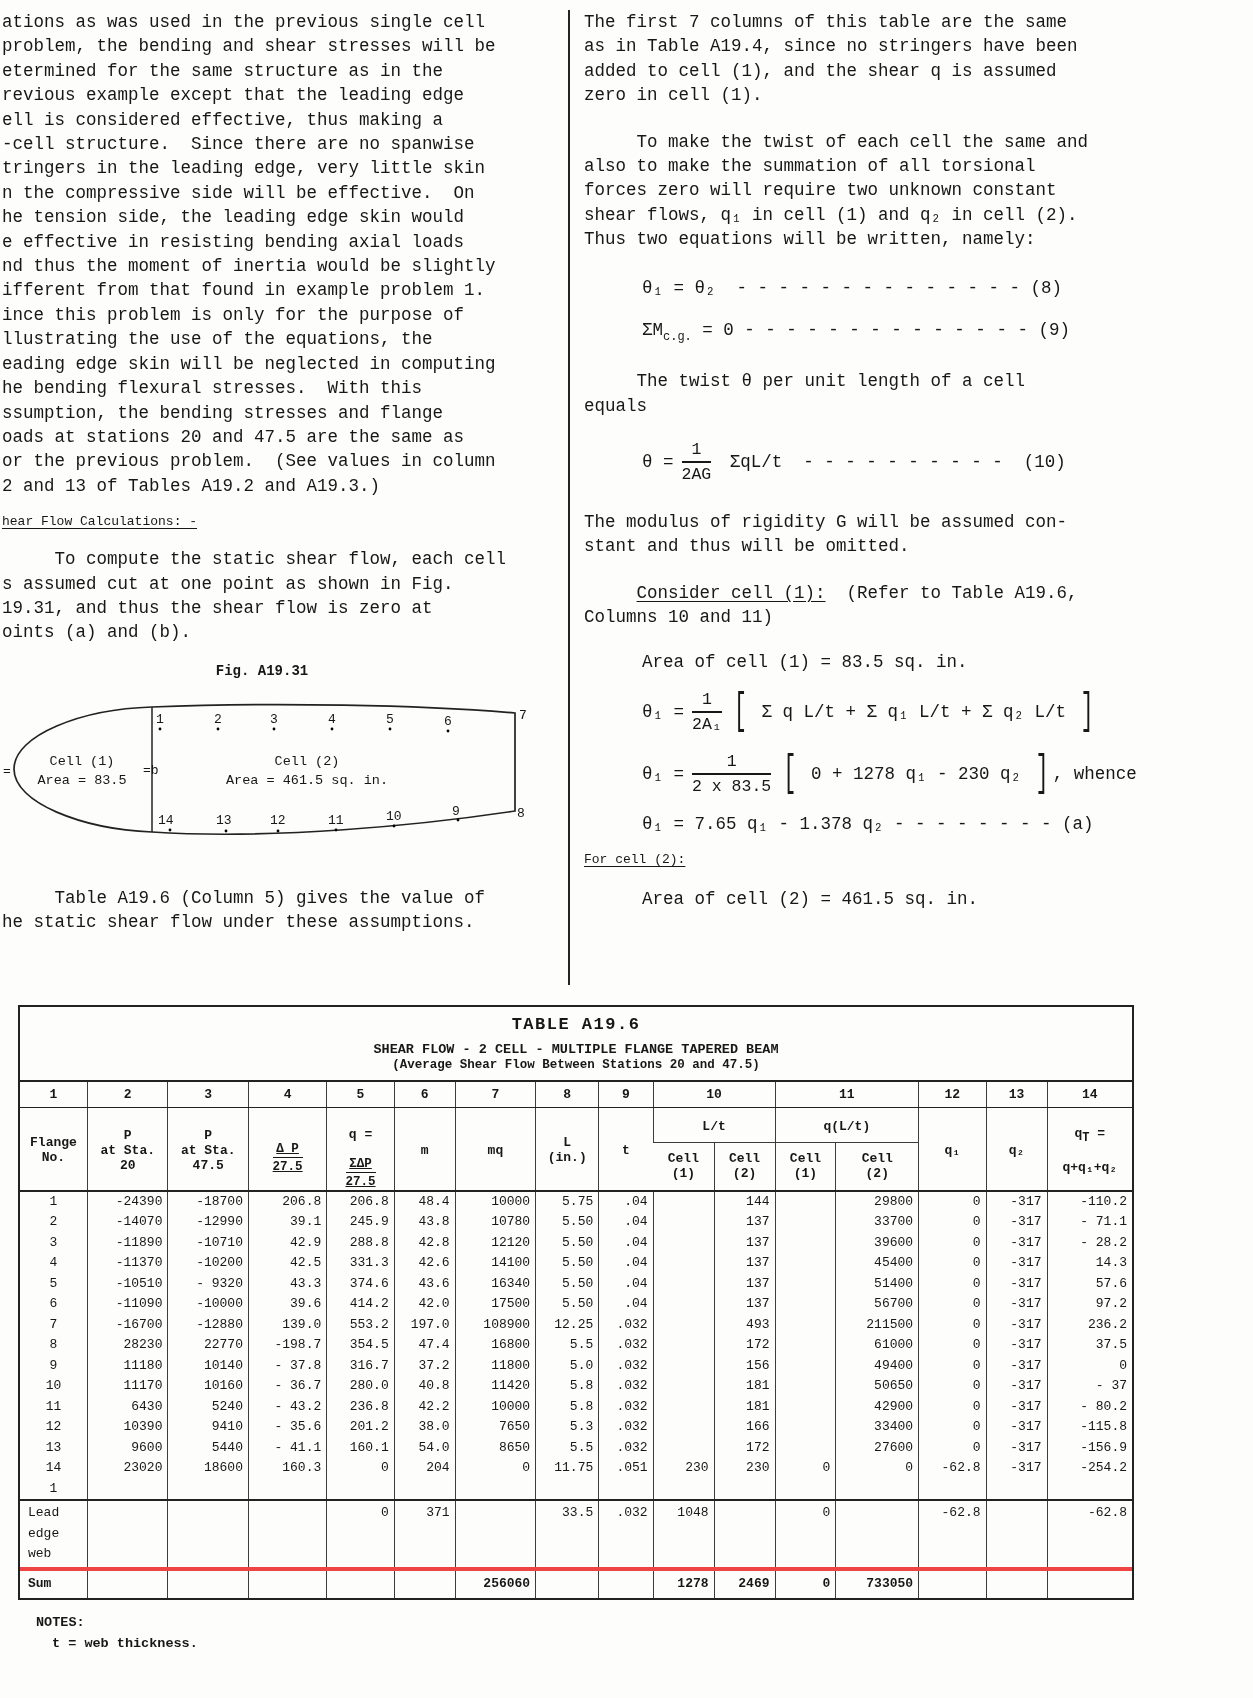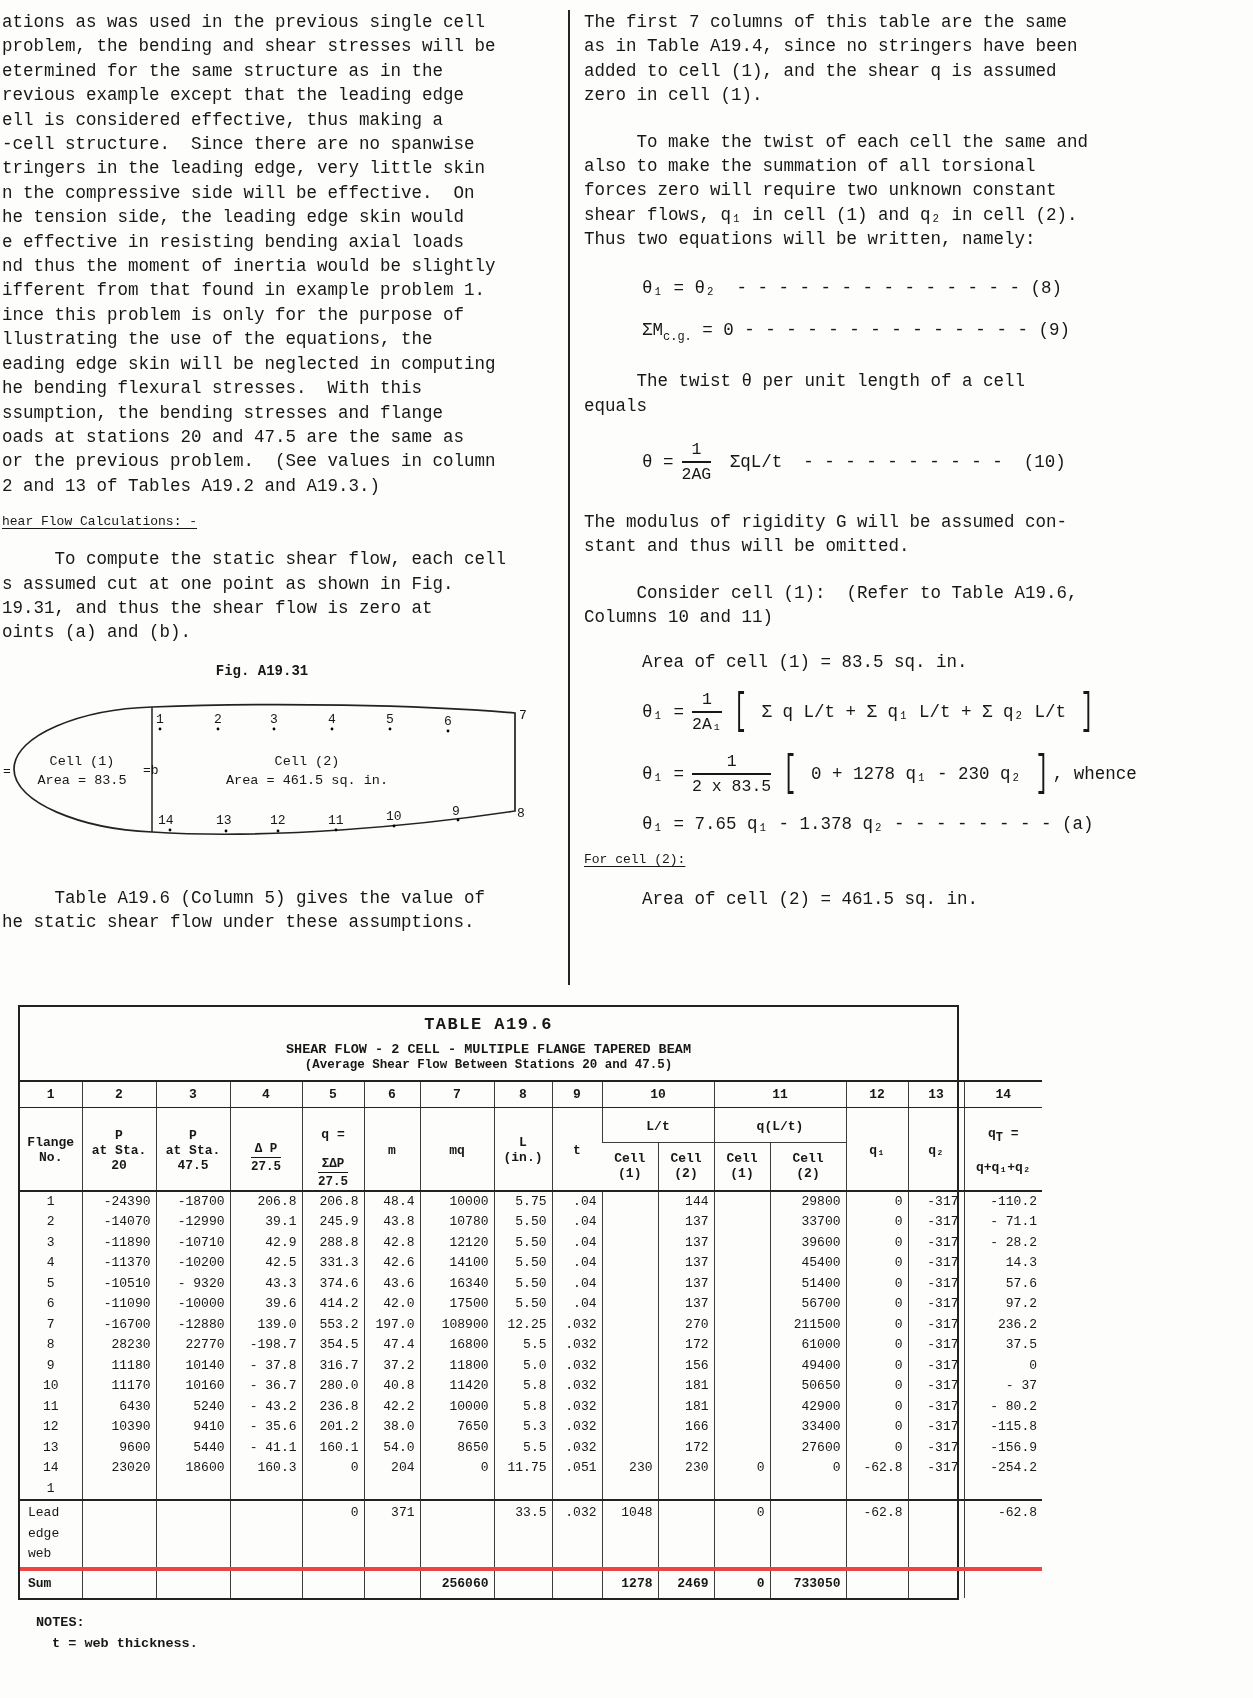--- a/index.html
+++ b/index.html
@@ -24,37 +24,37 @@
   svg text { font-size:13px; fill:#171716; }
   svg .celltxt { font-size:13.5px; }
 
   .eq { display:flex; align-items:center; white-space:pre; font-size:17.5px; margin-left:58px; }
   .eq-plain { white-space:pre; font-size:17.5px; margin-left:58px; }
   .frac { display:inline-block; text-align:center; vertical-align:middle; margin:0 8px; font-size:16.5px; }
   .frac .fnum { display:block; border-bottom:2px solid #171716; padding:0 4px 2px; }
   .frac .fden { display:block; padding-top:2px; }
   .bigbr { display:inline-block; transform:scaleY(2.0); font-size:22px; margin:0 4px; font-weight:400; }
   sub.small { font-size:12px; }
-  .ul { text-underline-offset:3px; }
+  .ul { text-decoration:underline; text-underline-offset:3px; }
 
   
-  .table-box { margin:20px 10px 0 16px; width:941px; border:2px solid #222; box-sizing:border-box; padding-top:8px; background:#fdfdfb; }
+  .table-box { margin:20px 10px 0 16px; width:1116px; border:2px solid #222; box-sizing:border-box; padding-top:8px; background:#fdfdfb; }
   .t-title { text-align:center; font-weight:bold; font-size:17px; letter-spacing:1.5px; }
   .t-sub { text-align:center; font-weight:bold; font-size:13.5px; margin-top:8px; }
   .t-sub2 { text-align:center; font-weight:bold; font-size:12.5px; margin-top:1px; }
   table.data { border-collapse:collapse; table-layout:fixed; width:100%; margin-top:8px; border-top:2px solid #222; }
   table.data th, table.data td { border-left:1px solid #3c3c3c; padding:0 5px; overflow:hidden; }
   table.data th:first-child, table.data td:first-child { border-left:none; }
   table.data thead th { font-weight:bold; text-align:center; white-space:pre-line; font-size:13px; vertical-align:middle; }
   tr.numrow th { height:25px; border-bottom:1.5px solid #222; font-size:13.5px; }
   tr.labrow th { padding-top:3px; }
   tr.labrow th.group { border-bottom:1px solid #3c3c3c; height:22px; }
   tr.labrow th, tr.cellrow th { border-bottom:2px solid #222; }
   tr.cellrow th { height:34px; }
-  table.data .frac { font-size:12.5px; margin:0; }
+  table.data .frac { font-size:12.5px; margin:0;text-decoration:underline; }
   table.data .frac .fnum { border-bottom-width:1.5px; padding:0 2px 1px; }
   tbody td { font-size:13px; line-height:20.5px; text-align:right; white-space:pre-line; vertical-align:top; }
   tbody td:first-child { text-align:center; }
   tbody tr.lead-row td { border-top:2px solid #222; padding-top:2px; padding-bottom:2px; font-size:13px; }
   tbody tr.lead-row td:first-child { text-align:left; padding-left:8px; }
   tbody tr.sum-row td { border-top:4px solid #ef4444; height:27px; vertical-align:middle;font-weight:bold; }
   tbody tr.sum-row td:first-child { text-align:left; padding-left:8px; }
 
   .notes { display:flex; font-size:13.5px; font-weight:bold; margin:12px 0 0 34px; line-height:21px;flex-direction:column; }
   .notes .lbl { flex:none; }
@@ -403,21 +403,21 @@
             <td class="col0">7</td>
             <td class="col1">-16700</td>
             <td class="col2">-12880</td>
             <td class="col3">139.0</td>
             <td class="col4">553.2</td>
             <td class="col5">197.0</td>
             <td class="col6">108900</td>
             <td class="col7">12.25</td>
             <td class="col8">.032</td>
             <td class="col9"></td>
-            <td class="col10">270</td>
+            <td class="col10">493</td>
             <td class="col11"></td>
             <td class="col12">211500</td>
             <td class="col13">0</td>
             <td class="col14">-317</td>
             <td class="col15">236.2</td>
           </tr>
           <tr class="body-row">
             <td class="col0">8</td>
             <td class="col1">28230</td>
             <td class="col2">22770</td>

